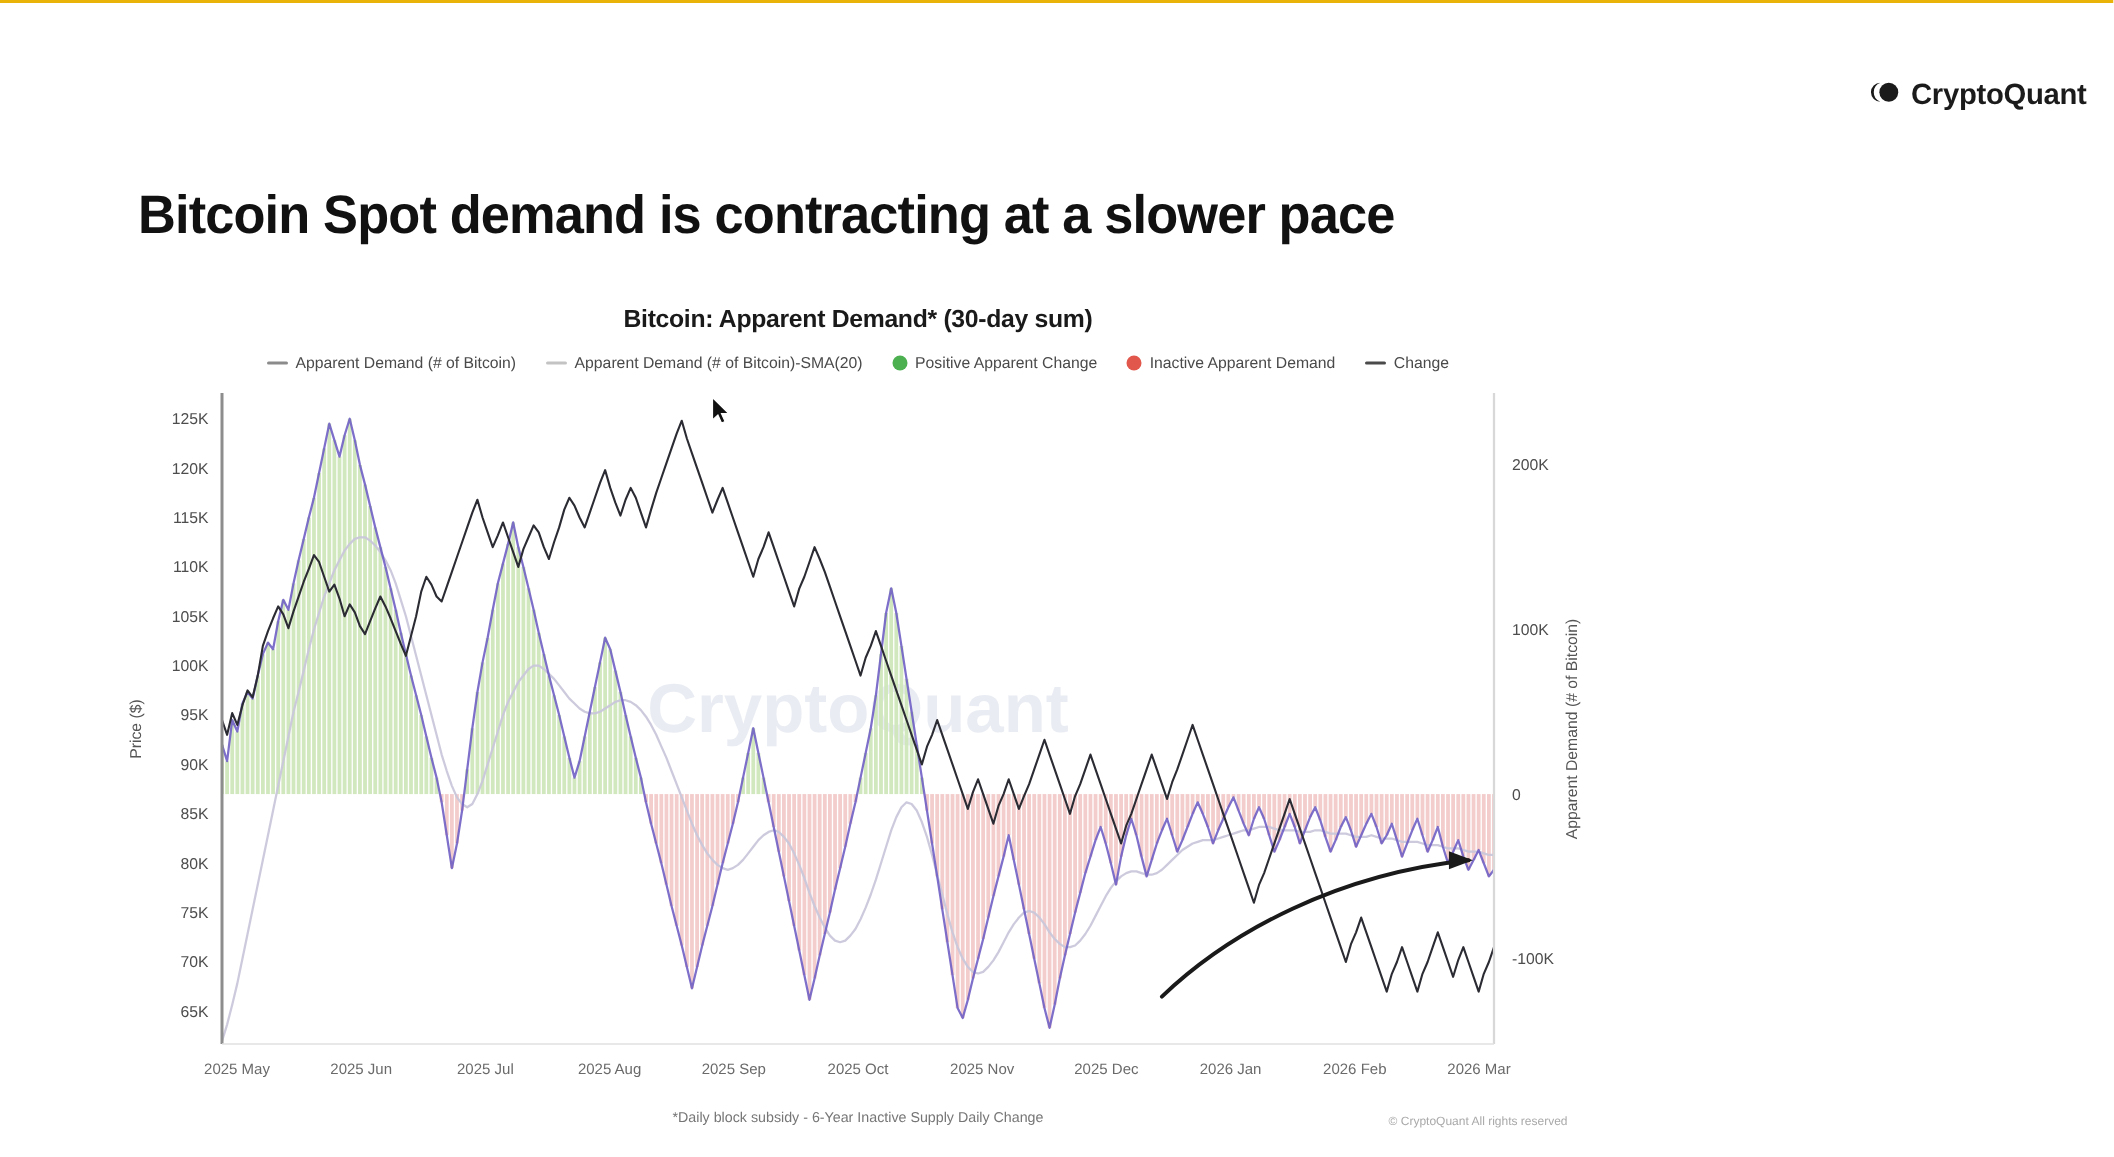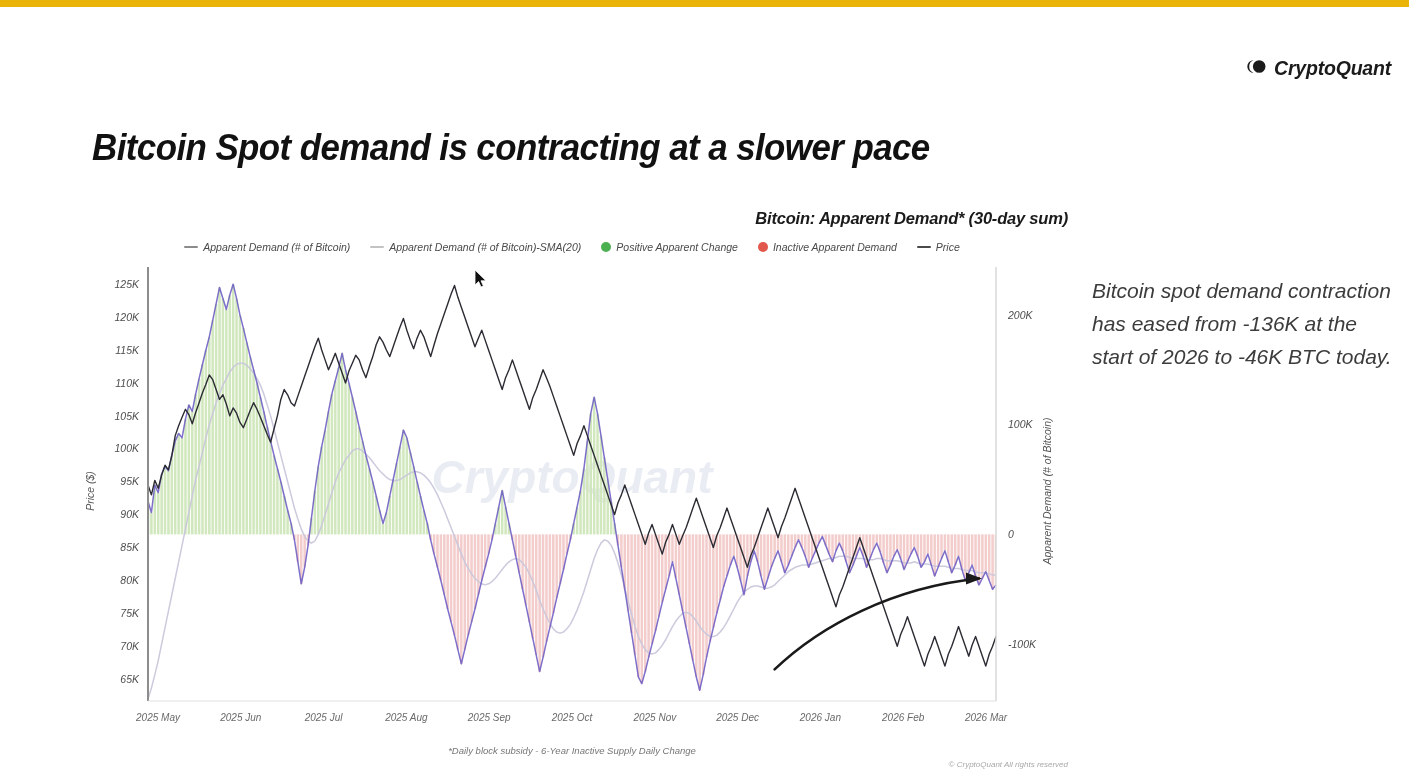--- a/index.html
+++ b/index.html
@@ -8,22 +8,21 @@
     margin: 0; padding: 0;
     width: 1409px; height: 771px;
     background: #ffffff;
     font-family: "Liberation Sans", sans-serif;
     overflow: hidden;
   }
   #root {
     position: relative;
     width: 1409px; height: 771px;
     background: #ffffff;
-    border-top: 7px solid #eab308;
-    font-style: italic;
+    border-top: 2px solid #eab308;
   }
 
   
   #brand {
     position: absolute; top: 50px; right: 18px;
     display: flex; align-items: center; gap: 7px;
   }
   #brand .mark { display: block; }
   #brand .word {
     font-size: 19.5px; font-weight: 700; color: #1b1b1b;
@@ -38,21 +37,21 @@
     font-family: "Liberation Sans", sans-serif;
     transform: scaleX(0.97); transform-origin: left center;
   }
 
   
   #chart-card {
     position: absolute; left: 76px; top: 198px;
     width: 992px; height: 560px;
   }
   #chart-title {
-    text-align: right; font-size: 16.5px; font-weight: 700;
+    text-align: center; font-size: 16.5px; font-weight: 700;
     color: #1a1a1a; margin-top: 4px; letter-spacing: -0.2px;
   }
 
   
   #legend {
     display: flex; justify-content: center; align-items: center;
     gap: 20px; margin-top: 13px; flex-wrap: nowrap;
   }
   .legend-item { display: flex; align-items: center; gap: 5px; white-space: nowrap; }
   .legend-item .lbl { font-size: 10.5px; color: #4a4a4a; }
@@ -79,22 +78,22 @@
     font-size: 46px; font-weight: 700; fill: #cfd6e4; opacity: .45;
     font-family: "Liberation Sans", sans-serif;
   }
 
   
   #footnote {
     position: absolute; left: 0; right: 0; top: 540px;
     text-align: center; font-size: 9.5px; color: #767676;
   }
   #copyright {
-    position: absolute; right: 0; top: 543px;
-    font-size: 8px; color: #a9a9a9; white-space: nowrap; margin-top: 12px;
+    position: absolute; right: 23px; top: 543px;
+    font-size: 8px; color: #a9a9a9; white-space: nowrap;
   }
 
   
   #side-note {
     position: absolute; left: 1092px; top: 268px; width: 300px;
     font-size: 21px; line-height: 1.56; color: #3c3c3c;
     font-family: "Liberation Sans", sans-serif;
   }
 
   
@@ -133,21 +132,21 @@
       <span class="legend-item">
         <span class="swatch-dot" style="background:#4caf50"></span>
         <span class="lbl">Positive Apparent Change</span>
       </span>
       <span class="legend-item">
         <span class="swatch-dot" style="background:#e2574c"></span>
         <span class="lbl">Inactive Apparent Demand</span>
       </span>
       <span class="legend-item">
         <span class="swatch-line" style="background:#4a4a4a"></span>
-        <span class="lbl">Price</span>
+        <span class="lbl">Change</span>
       </span>
     </div>
 
     <div id="plot-wrap">
       <svg id="plot-svg" width="992" height="470" viewBox="0 0 992 470">
         <defs>
           <clipPath id="plotclip">
               <rect x="72" y="8" width="848" height="428"></rect>
             </clipPath>
         </defs>
@@ -463,21 +462,20 @@
 
         <text class="axis-title" x="18" y="228" text-anchor="middle" transform="rotate(-90 18 228)">Price ($)</text>
         <text class="axis-title" x="975" y="228" text-anchor="middle" transform="rotate(-90 975 228)">Apparent Demand (# of Bitcoin)</text>
       </svg>
     </div>
 
     <div id="footnote">*Daily block subsidy - 6-Year Inactive Supply Daily Change</div>
     <div id="copyright">© CryptoQuant All rights reserved</div>
   </div>
 
-  <div id="side-note">Bitcoin spot demand contraction has eased from -136K at the start of 2026 to -46K BTC today.</div>
 
   <div id="cursor">
     <svg width="14" height="20" viewBox="0 0 14 20">
       <path d="M1 1 L1 16 L4.6 12.6 L7 18 L9.4 17 L7 11.8 L12 11.8 Z" fill="#111" stroke="#fff" stroke-width="0.8"></path>
     </svg>
   </div>
 
 </div>
 
 </body></html>

